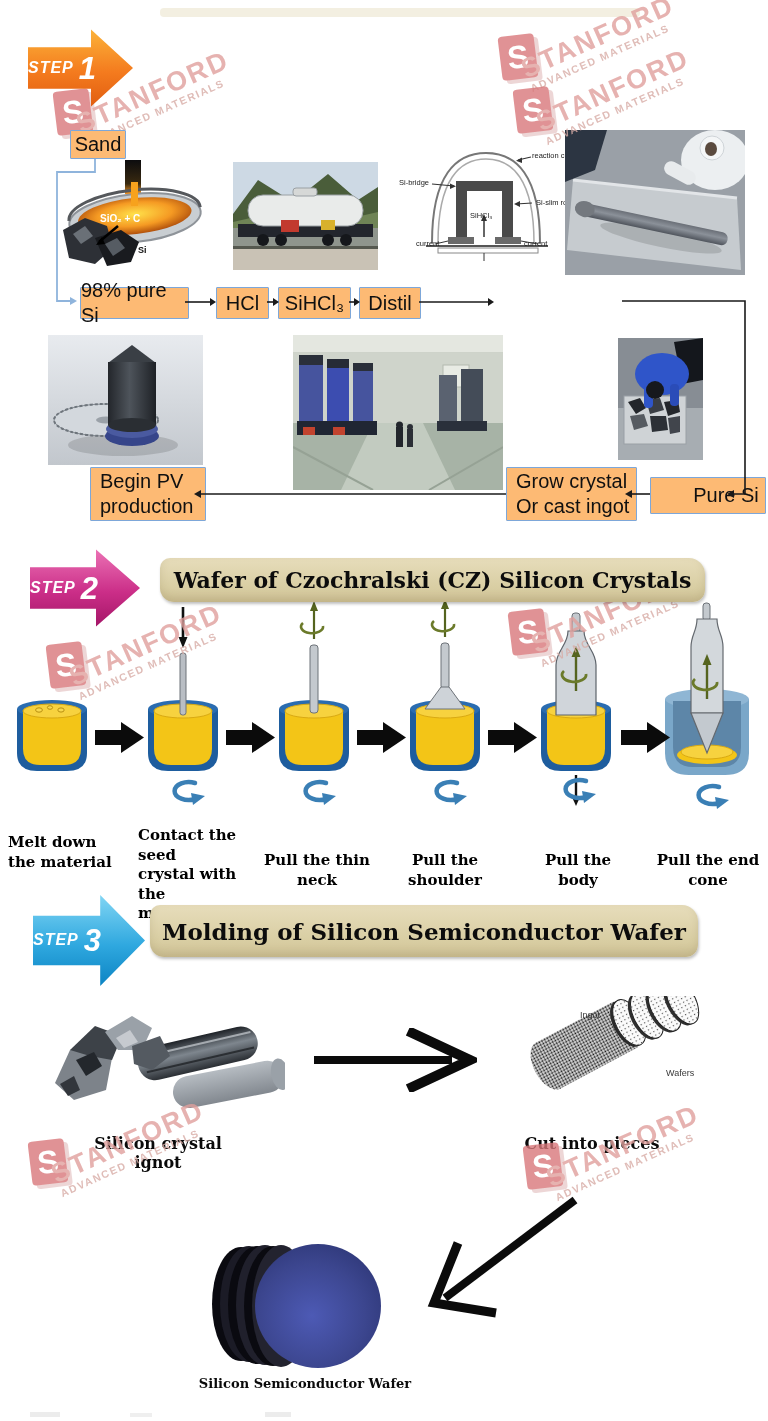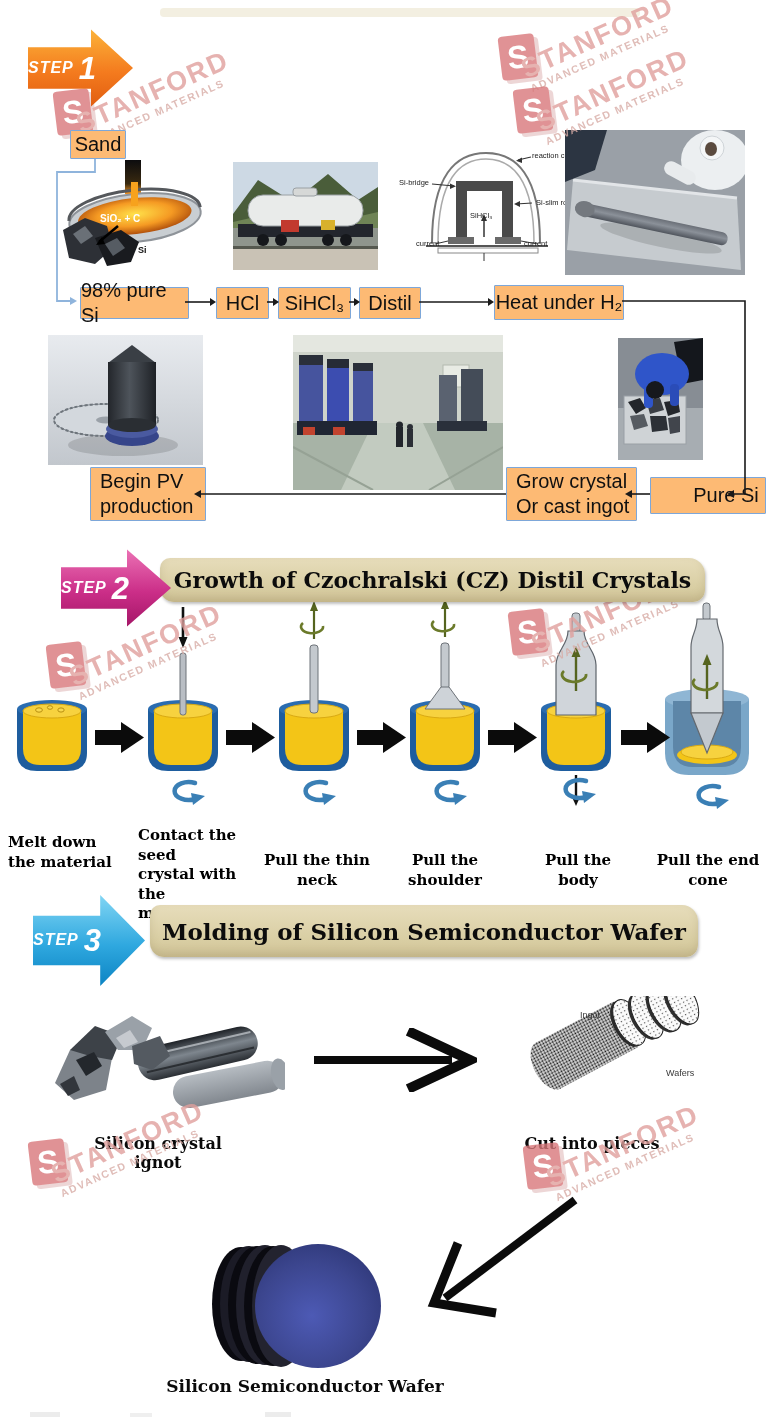--- a/index.html
+++ b/index.html
@@ -8,21 +8,21 @@
   .abs{position:absolute;}
   
   .step-arrow{position:absolute;display:flex;align-items:center;
     clip-path:polygon(0% 24%,60% 24%,60% 2%,100% 50%,60% 98%,60% 76%,0% 76%);
     filter:drop-shadow(2px 3px 3px rgba(0,0,0,.28));}
   .step-arrow .txt{width:62%;color:#fff;font-style:italic;font-weight:bold;
     font-family:"Liberation Sans",sans-serif;line-height:1;}
   .step-arrow .txt .w{font-size:16px;letter-spacing:1px;vertical-align:6px;}
   .step-arrow .txt .n{font-size:31px;margin-left:5px;}
   .ar1{background:linear-gradient(180deg,#fcb53b 0%,#f47b1e 55%,#e05c10 100%);}
-  .ar2{background:linear-gradient(180deg,#ec74b6 0%,#cb2e88 55%,#a31566 100%);margin-left:31px;}
+  .ar2{background:linear-gradient(180deg,#ec74b6 0%,#cb2e88 55%,#a31566 100%);}
   .ar3{background:linear-gradient(180deg,#84d7f5 0%,#2fa8df 55%,#0a82c2 100%);}
   
   .banner{position:absolute;background:linear-gradient(180deg,#e7ddbb,#d8cda2 70%,#cfc296);
     border-radius:10px 16px 12px 14px;box-shadow:1px 2px 3px rgba(0,0,0,.25), inset 0 -4px 8px rgba(120,105,60,.18);
     display:flex;align-items:center;justify-content:center;}
   .banner .t{font-family:"DejaVu Serif",serif;font-weight:bold;color:#0c0c0c;text-align:center;}
   
   .wm{position:absolute;width:250px;height:112px;opacity:.8;pointer-events:none;}
   .wm .tile{position:absolute;left:0;top:58px;width:36px;height:44px;background:#d9787b;
     border-radius:4px;transform:rotate(-7deg);display:flex;align-items:center;justify-content:center;
@@ -178,21 +178,20 @@
     <g transform="rotate(12 90 95)">
       <rect x="12" y="88" width="152" height="13" rx="6" fill="url(#rodg)"></rect>
       <ellipse cx="18" cy="94" rx="10" ry="8" fill="#74797f"></ellipse>
     </g>
   </svg>
 
   <div class="flowbox" style="left:80px;top:287px;width:107px;height:30px;">98% pure Si</div>
   <div class="flowbox" style="left:216px;top:287px;width:51px;height:30px;">HCl</div>
   <div class="flowbox" style="left:278px;top:287px;width:71px;height:30px;">SiHCl₃</div>
   <div class="flowbox" style="left:359px;top:287px;width:60px;height:30px;">Distil</div>
-  <div class="flowbox" style="left:494px;top:285px;width:128px;height:33px;">Heat under H₂</div>
 
   <svg class="abs" style="left:48px;top:335px;" width="155" height="130" viewBox="0 0 155 130">
     <defs>
       <linearGradient id="bgsaw" x1="0" y1="0" x2="0" y2="1">
         <stop offset="0%" stop-color="#e8ebef"></stop>
           <stop offset="100%" stop-color="#c2c7cd"></stop>
       </linearGradient>
       <linearGradient id="ing" x1="0" y1="0" x2="1" y2="0">
         <stop offset="0%" stop-color="#23262b"></stop>
           <stop offset="45%" stop-color="#4e545b"></stop>
@@ -290,21 +289,21 @@
       <polygon points="201,490 201,498 194,494"></polygon>
     </g>
   </svg>
 
   <div class="step-arrow ar2" style="left:30px;top:548px;width:110px;height:80px;z-index:4;">
     <div class="txt">
       <span class="w">STEP</span><span class="n">2</span>
     </div>
   </div>
   <div class="banner" style="left:160px;top:558px;width:545px;height:44px;z-index:3;">
-    <div class="t" style="font-size:22px;">Growth of Czochralski (CZ) Distil Crystals</div>
+    <div class="t" style="font-size:22px;">Wafer of Czochralski (CZ) Silicon Crystals</div>
   </div>
 
   <div class="wm" style="left:48px;top:585px;z-index:2;">
     <div class="tile">S</div>
     <div class="txt">
         <div class="brand">STANFORD</div>
       <div class="tag">ADVANCED MATERIALS</div>
       </div>
   </div>
   <div class="wm" style="left:510px;top:552px;z-index:2;">
@@ -534,19 +533,19 @@
     <g>
       <ellipse cx="36" cy="64" rx="29" ry="57" fill="#0a0a10"></ellipse>
       <ellipse cx="44" cy="64" rx="29" ry="58" fill="#1b1b26"></ellipse>
       <ellipse cx="52" cy="65" rx="29" ry="59" fill="#0a0a10"></ellipse>
       <ellipse cx="60" cy="65" rx="29" ry="60" fill="#20202c"></ellipse>
       <ellipse cx="68" cy="66" rx="29" ry="60" fill="#0a0a10"></ellipse>
       <ellipse cx="76" cy="66" rx="29" ry="61" fill="#23232f"></ellipse>
     </g>
     <ellipse cx="113" cy="66" rx="63" ry="62" fill="url(#wafblue)"></ellipse>
   </svg>
-  <div class="caption" style="left:150px;top:1376px;width:310px;font-size:17px;">Silicon Semiconductor Wafer</div>
+  <div class="caption" style="left:150px;top:1376px;width:310px;font-size:13px;">Silicon Semiconductor Wafer</div>
 
   <div class="abs" style="left:30px;top:1412px;width:30px;height:5px;background:#ececec;"></div>
   <div class="abs" style="left:130px;top:1413px;width:22px;height:4px;background:#efefef;"></div>
   <div class="abs" style="left:265px;top:1412px;width:26px;height:5px;background:#ececec;"></div>
 
 </div>
 
 </body></html>

